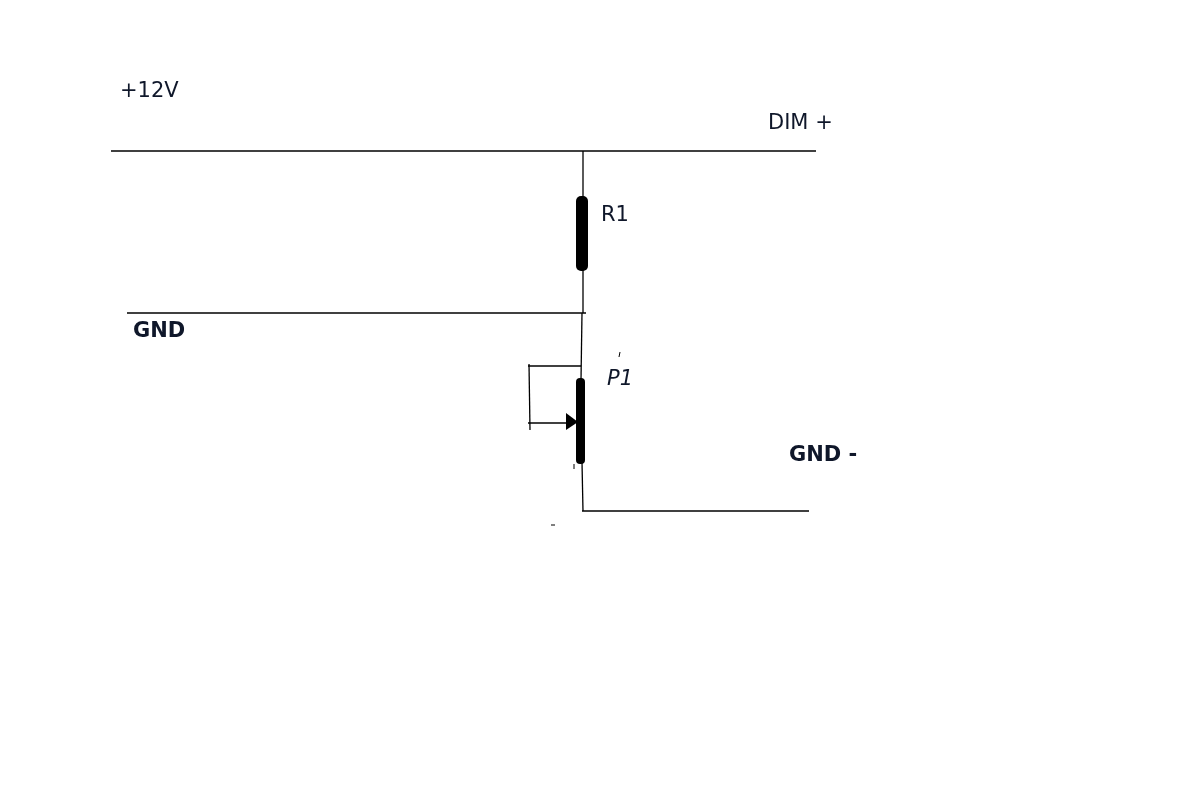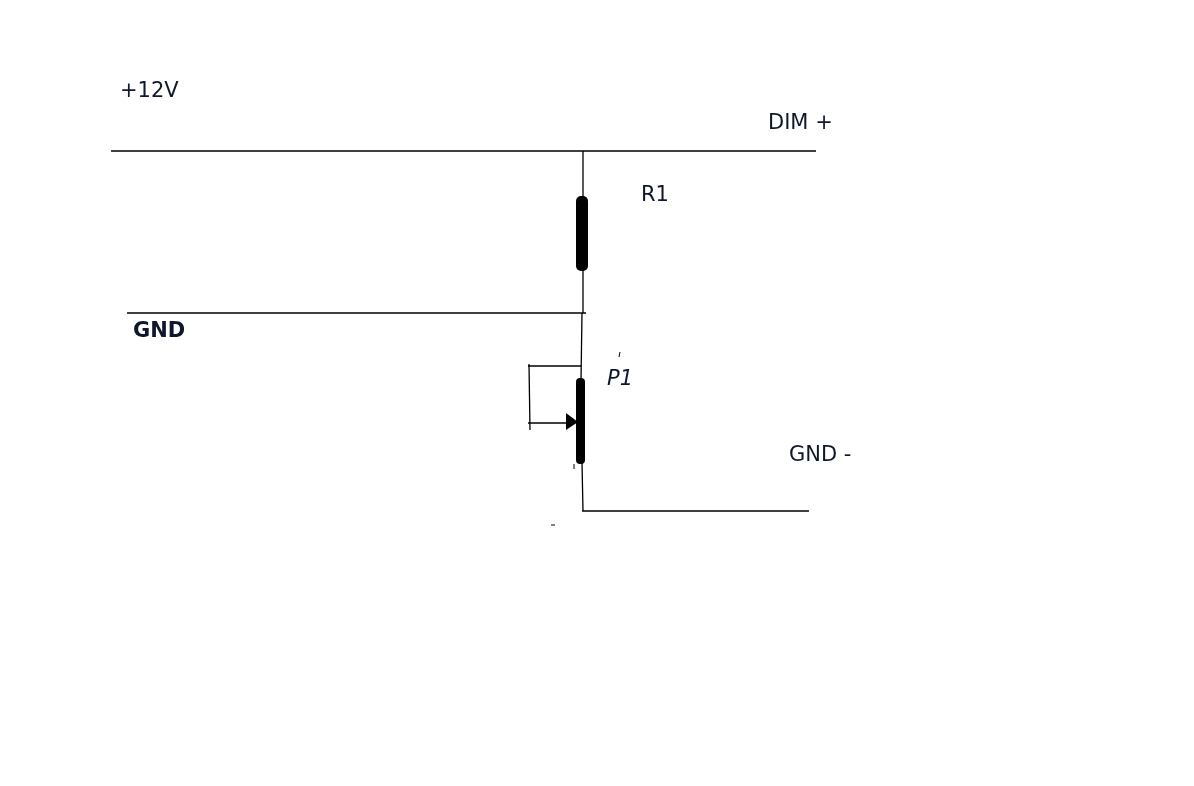--- a/index.html
+++ b/index.html
@@ -42,17 +42,17 @@
     <line x1="582" y1="462" x2="583" y2="511" stroke="#000" stroke-width="1.3"></line>
     <line x1="582" y1="511" x2="809" y2="511" stroke="#000" stroke-width="1.3"></line>
 
     <line x1="620" y1="352" x2="619" y2="357" stroke="#000" stroke-width="1"></line>
     <line x1="574" y1="464" x2="574" y2="469" stroke="#000" stroke-width="1"></line>
     <line x1="551" y1="525" x2="555" y2="525" stroke="#000" stroke-width="1"></line>
   </svg>
 
   <div class="lbl" style="left:120px; top:80px;">+12V</div>
   <div class="lbl" style="left:752px; top:112px;margin-left:16px;">DIM +</div>
-  <div class="lbl" style="left:601px; top:184px;margin-left:40px;">R1</div>
+  <div class="lbl" style="left:601px; top:204px;">R1</div>
   <div class="lbl" style="left:133px; top:320px;font-weight:bold;">GND</div>
   <div class="lbl" style="left:607px; top:368px;font-style:italic;">P1</div>
-  <div class="lbl" style="left:789px; top:444px;">GND -</div>
+  <div class="lbl" style="left:789px; top:444px;font-weight:bold;">GND -</div>
 </div>
 
 </body></html>

